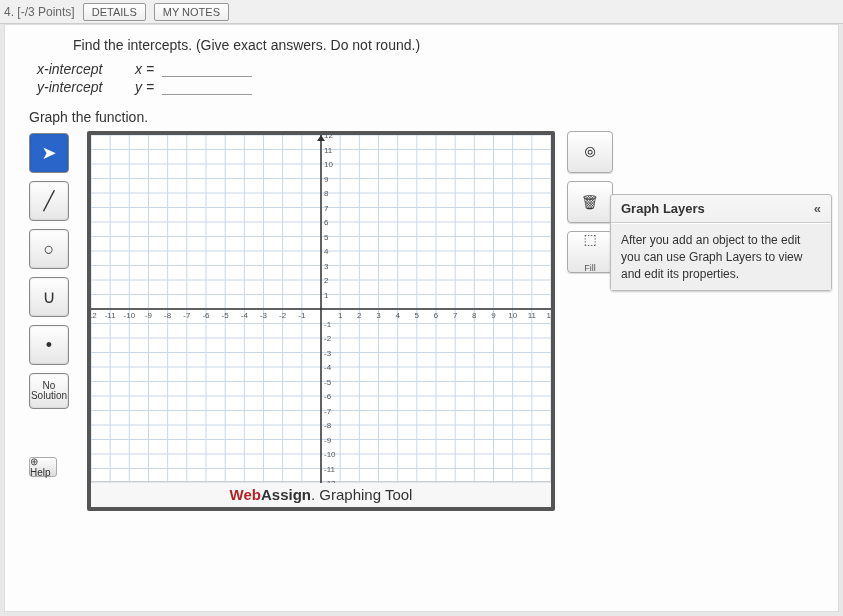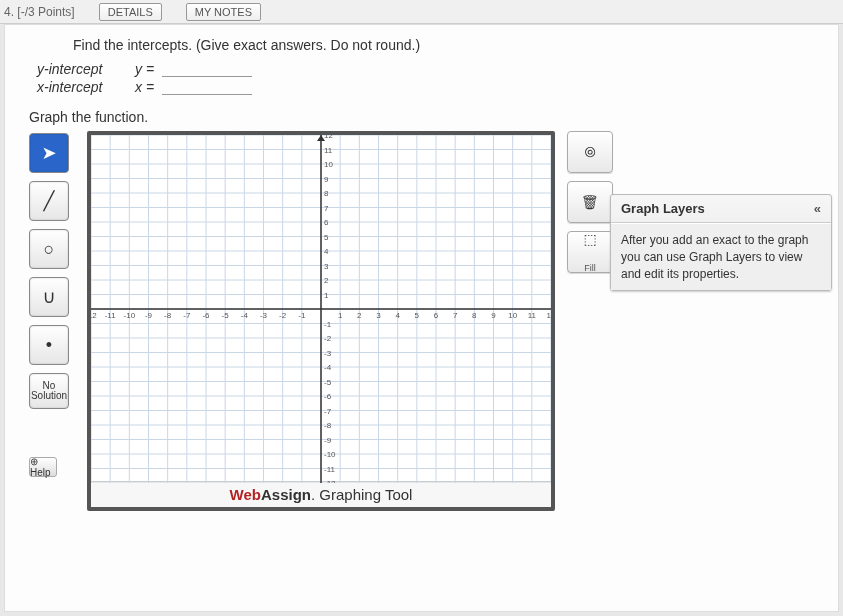--- a/index.html
+++ b/index.html
@@ -1,17 +1,17 @@
 <!DOCTYPE html>
 <html><head>
 <meta charset="utf-8">
 <style>
   * { box-sizing: border-box; margin: 0; padding: 0; }
   body { font-family: Arial, Helvetica, sans-serif; font-size: 13px; background: #e8e8e8; color: #333; width: 843px; height: 616px; overflow: hidden; position: relative; }
-  .header-row { display: flex; align-items: center; gap: 24px; padding: 0 4px; height: 24px; background: #f0f0f0; border-bottom: 1px solid #ccc; }
+  .header-row { display: flex; align-items: center; gap: 8px; padding: 0 4px; height: 24px; background: #f0f0f0; border-bottom: 1px solid #ccc; }
   .pts { color: #666; font-size: 12px; }
   .hdr-btn { border: 1px solid #999; background: linear-gradient(#fff,#eee); padding: 2px 8px; font-size: 11px; color: #555; border-radius: 2px; cursor: pointer; }
   .page { background: #fdfdfd; margin: 0 4px; padding: 12px 24px; border: 1px solid #ddd; position: relative; height: 588px; }
   .q-text { font-size: 14px; margin-bottom: 8px; margin-left: 44px; }
   .eqn { font-family: Georgia, serif; font-style: italic; margin: 4px 0 10px 40px; font-size: 15px; }
   .intercept-row { display: flex; align-items: center; gap: 8px; margin: 2px 0 2px 8px; font-size: 14px; }
   .intercept-row .lbl { width: 90px; font-style: italic; }
   .intercept-row .var { font-style: italic; }
   .blank { display:inline-block; border-bottom:1px solid #999; width:90px; height:16px; }
   .sub { font-size: 14px; margin: 14px 0 6px 0; }
@@ -44,27 +44,27 @@
 <div class="header-row">
   <span class="pts">4. [-/3 Points]</span>
   <button class="hdr-btn">DETAILS</button>
   <button class="hdr-btn">MY NOTES</button>
 </div>
 
 <div class="page">
   <div class="q-text">Find the intercepts. (Give exact answers. Do not round.)</div>
 
   <div class="intercept-row">
+    <span class="lbl">x-intercept</span>
+    <span class="var">x =</span>
+    <span class="blank"></span>
+  </div>
+  <div class="intercept-row">
     <span class="lbl">y-intercept</span>
     <span class="var">y =</span>
-    <span class="blank"></span>
-  </div>
-  <div class="intercept-row">
-    <span class="lbl">x-intercept</span>
-    <span class="var">x =</span>
     <span class="blank"></span>
   </div>
 
   <div class="sub">Graph the function.</div>
 
   <div class="graph-wrap">
     <div class="tool-col">
       <div class="tool-btn sel">➤</div>
       <div class="tool-btn">╱</div>
       <div class="tool-btn">○</div>
@@ -203,14 +203,14 @@
       </div>
     </div>
   </div>
 </div>
 
 <div class="layers-box">
   <div class="layers-head">
     <span>Graph Layers</span>
     <span class="collapse">«</span>
   </div>
-  <div class="layers-body">After you add an exact to the graph you can use Graph Layers to view and edit its properties.</div>
+  <div class="layers-body">After you add an object to the edit you can use Graph Layers to view and edit its properties.</div>
 </div>
 
 </body></html>

